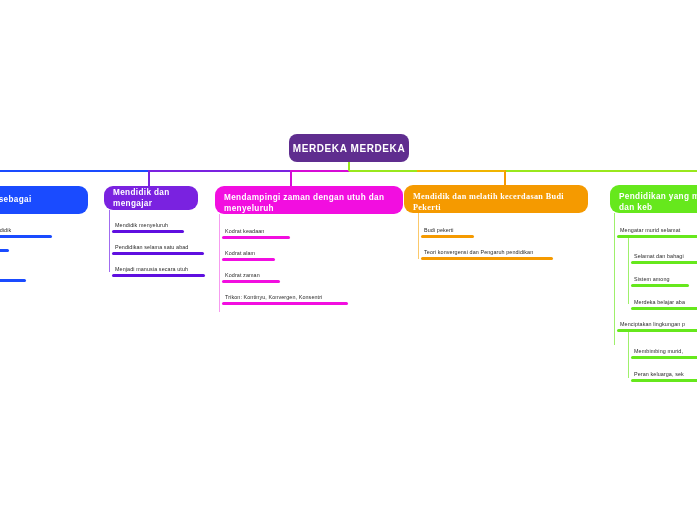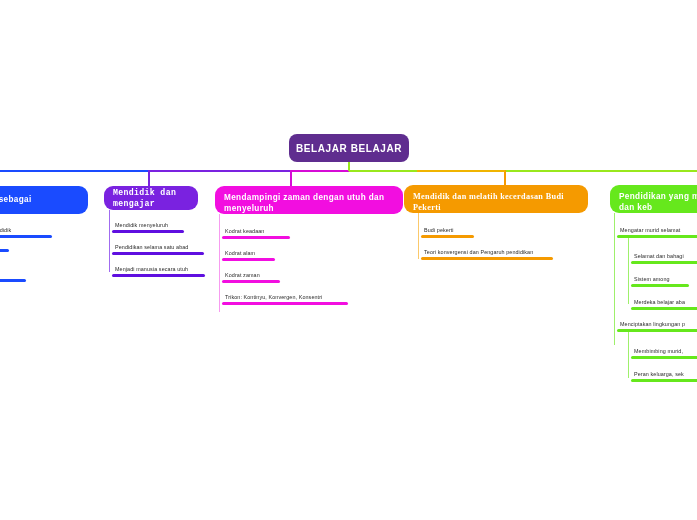--- a/index.html
+++ b/index.html
@@ -107,21 +107,21 @@
   <div class="sub" style="left:-31px; top:248px; width:40px;">
     <span class="txt"></span>
     <span class="bar" style="background:#1a4bff;"></span>
   </div>
   <div class="sub" style="left:-31px; top:270px; width:57px;">
     <span class="txt">a saya</span>
     <span class="bar" style="background:#1a4bff;"></span>
   </div>
 
   <div class="branch" style="left:104px; top:186px; width:94px; height:24px; background:#7a22e0;
-              display:flex; align-items:center; justify-content:center;font-family:Liberation Mono, monospace;">
+              display:flex; align-items:center; justify-content:center;">
     <span>Mendidik dan mengajar</span>
   </div>
   <div class="vrail" style="left:109px; top:210px; height:62px; background:#a06bf0;"></div>
 
   <div class="sub" style="left:112px; top:221px; width:72px;">
     <span class="txt">Mendidik menyeluruh</span>
     <span class="bar" style="background:#5f0fe0;"></span>
   </div>
   <div class="sub" style="left:112px; top:243px; width:92px;">
     <span class="txt">Pendidikan selama satu abad</span>
@@ -202,16 +202,16 @@
   <div class="sub" style="left:631px; top:347px; width:78px;">
     <span class="txt">Membimbing murid,</span>
     <span class="bar" style="background:#66e81c;"></span>
   </div>
   <div class="sub" style="left:631px; top:370px; width:78px;">
     <span class="txt">Peran keluarga, sek</span>
     <span class="bar" style="background:#66e81c;"></span>
   </div>
 
   <div class="center-node">
-    <span>BELAJAR BELAJAR</span>
+    <span>MERDEKA MERDEKA</span>
   </div>
 
 </div>
 
 </body></html>

